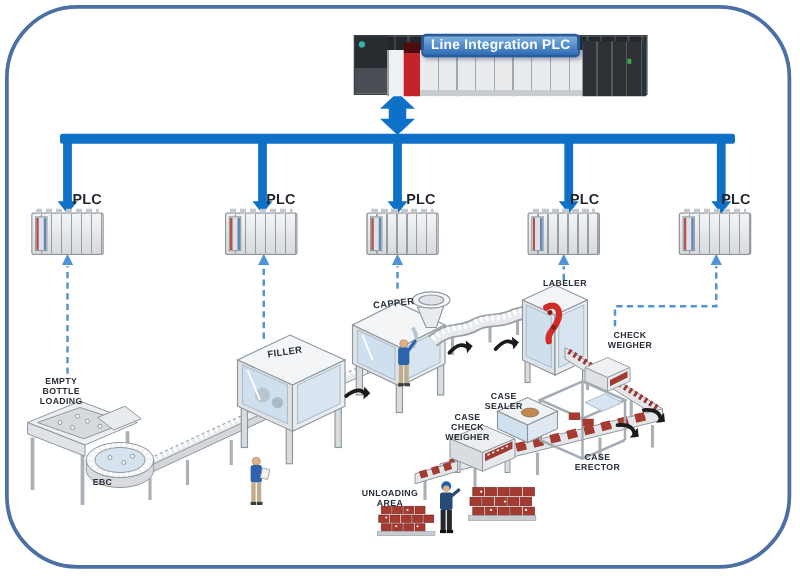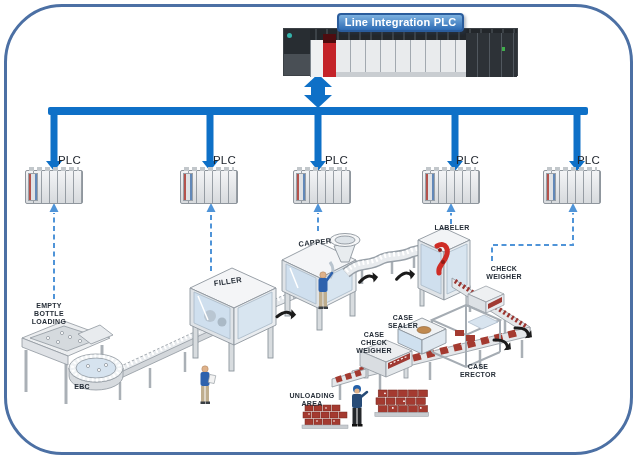--- a/index.html
+++ b/index.html
@@ -21,36 +21,36 @@
            border-left:1px solid #7a828a;box-sizing:border-box;}
   .tr-red{position:absolute;left:39px;top:5px;width:13px;height:43px;
           background:linear-gradient(#4e0c0f 0 20%,#c42329 20%);}
   .tr-slots{position:absolute;left:52px;top:11px;width:130px;height:37px;
             background:repeating-linear-gradient(90deg,#e9ebed 0 14px,#a2a9b0 14px 15px);
             box-shadow:inset 0 -5px 0 #c9cdd1;}
   .tr-right{position:absolute;left:182px;top:4px;width:51px;height:44px;
             background:repeating-linear-gradient(90deg,#2d3237 0 11px,#51585f 11px 12px);}
   .tr-green{position:absolute;left:36px;top:14px;width:3px;height:4px;background:#3fae4a;}
   
-  .badge{position:absolute;left:337px;top:13px;width:127px;height:19px;z-index:7;
+  .badge{position:absolute;left:337px;top:27px;width:127px;height:19px;z-index:7;
          background:linear-gradient(#7cb1e0,#2d6bb4);border:2px solid #2a5c9c;border-radius:4px;
          box-sizing:border-box;color:#fff;font-weight:bold;font-size:11px;line-height:15px;
          text-align:center;letter-spacing:.2px;box-shadow:2px 2px 3px rgba(40,60,90,.35);}
   
   .plc-rack{position:absolute;width:58px;height:34px;z-index:4;border:1px solid #8f969d;border-radius:2px;
             box-sizing:border-box;
             background:repeating-linear-gradient(90deg,rgba(0,0,0,0) 0 7px,rgba(125,133,141,.75) 7px 8px),
                        linear-gradient(#f3f4f6,#d7dadd);}
   .plc-rack .tabs{position:absolute;left:3px;right:3px;top:-4px;height:4px;
             background:repeating-linear-gradient(90deg,#c2c7cb 0 5px,rgba(0,0,0,0) 5px 8px);}
   .plc-rack .mod{position:absolute;left:2px;top:2px;bottom:2px;width:10px;background:#dfe2e5;
             border:1px solid #9aa1a8;box-sizing:border-box;
             box-shadow:inset 2px 0 0 #b4534d,inset -2px 0 0 #6288b8;}
   
-  .plc-label{position:absolute;z-index:6;font-weight:normal;font-size:11.5px;color:#20262e;letter-spacing:.2px;padding-left:33px;}
+  .plc-label{position:absolute;z-index:6;font-weight:bold;font-size:11.5px;color:#20262e;letter-spacing:.2px;padding-left:33px;}
   .st-label{position:absolute;z-index:6;font-weight:bold;font-size:7px;line-height:1.15;color:#262e38;
             letter-spacing:.3px;text-align:center;white-space:pre-line;}
   .rot-f{transform:rotate(-8deg);}
   .rot-c{transform:rotate(-6deg);}
 </style>
 </head>
 <body>
 
 <div class="canvas">
   <div class="frame"></div>

